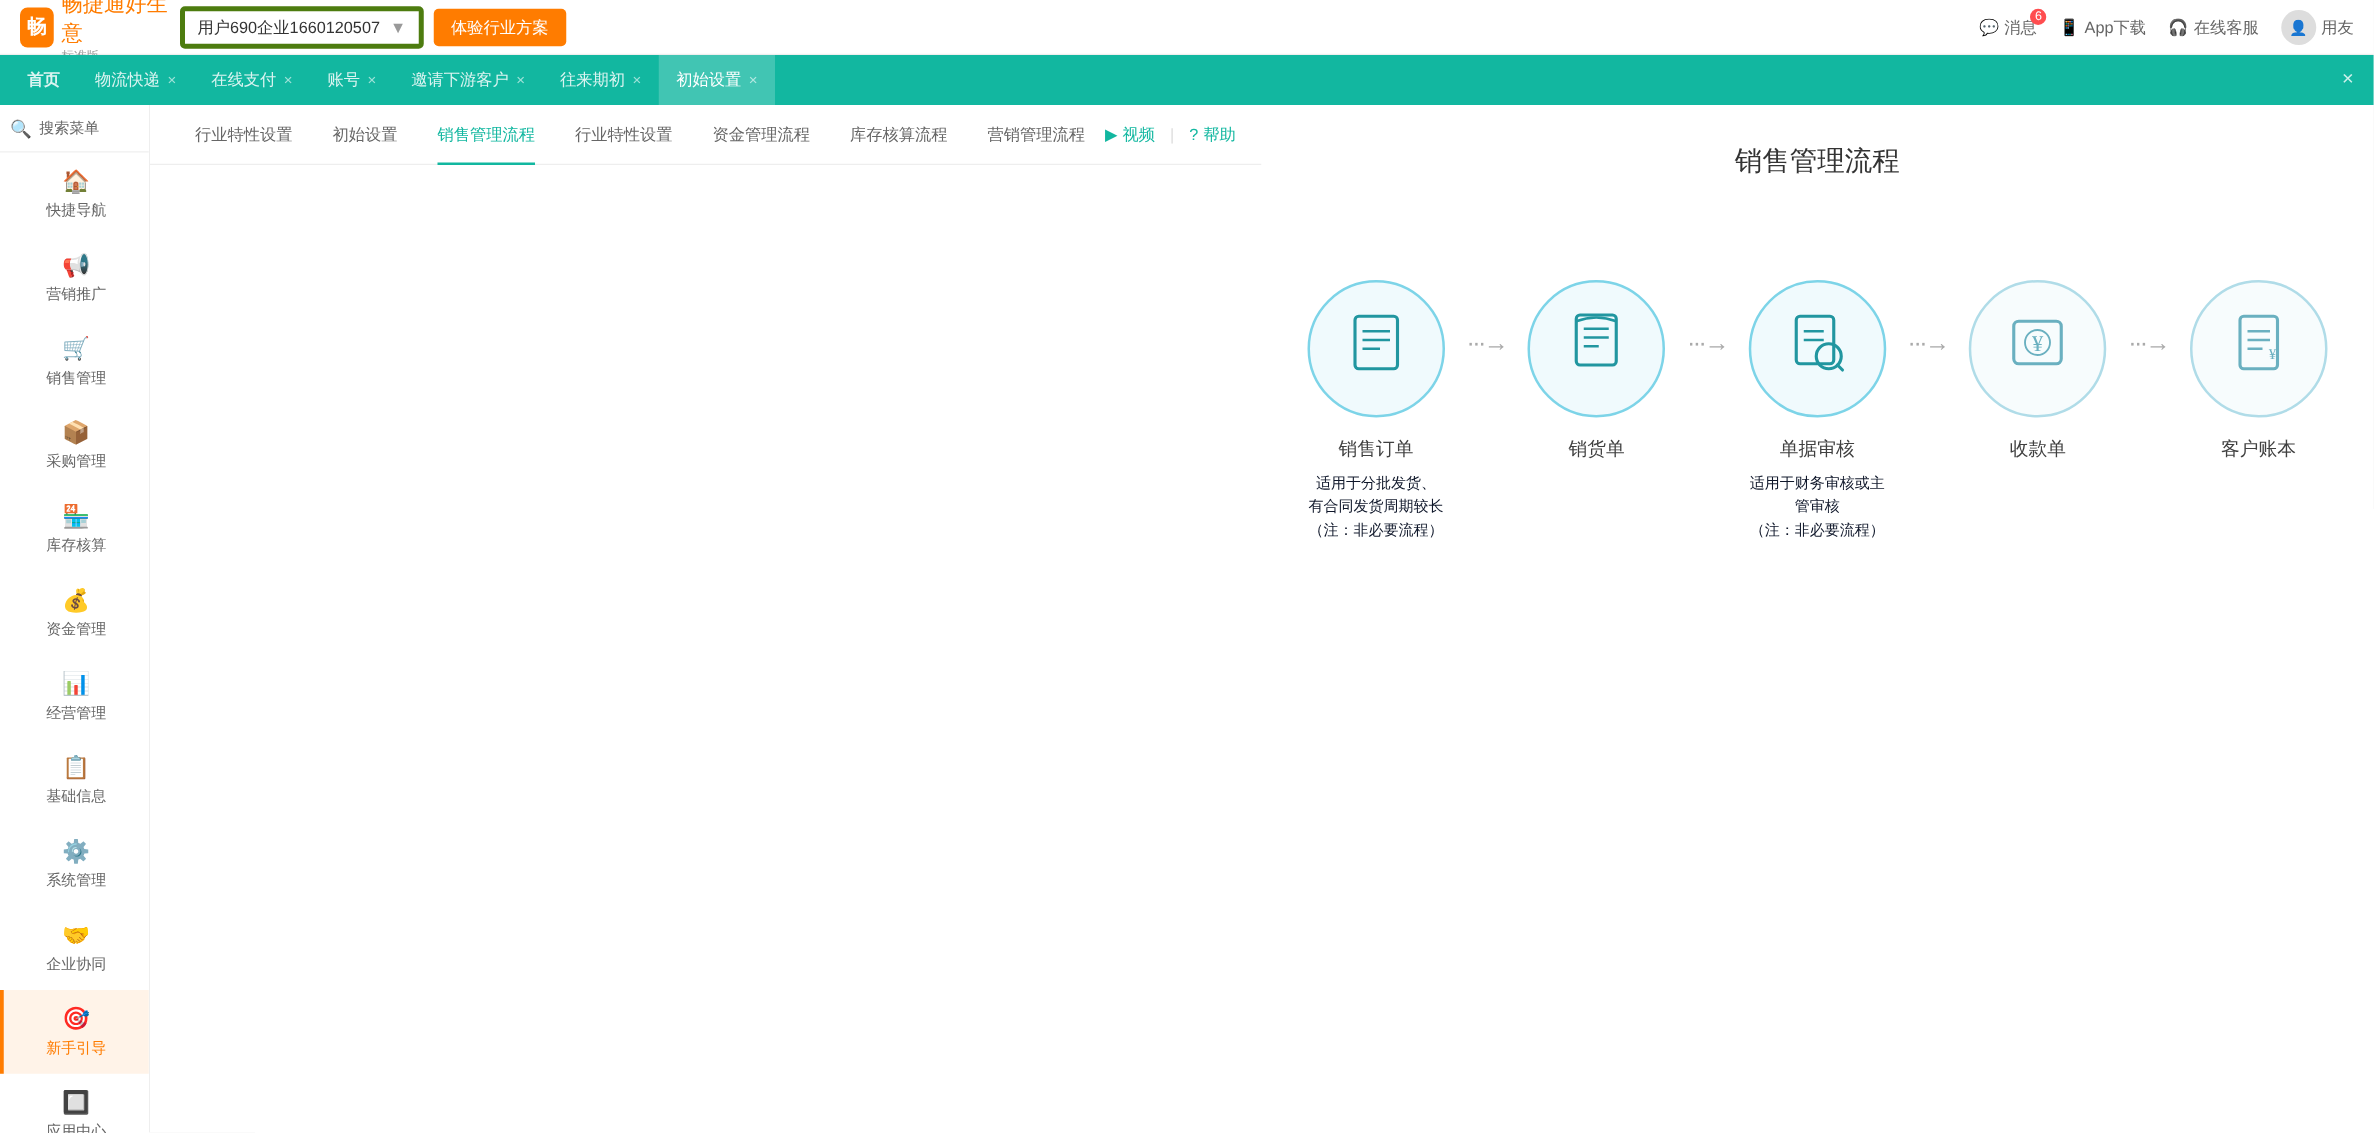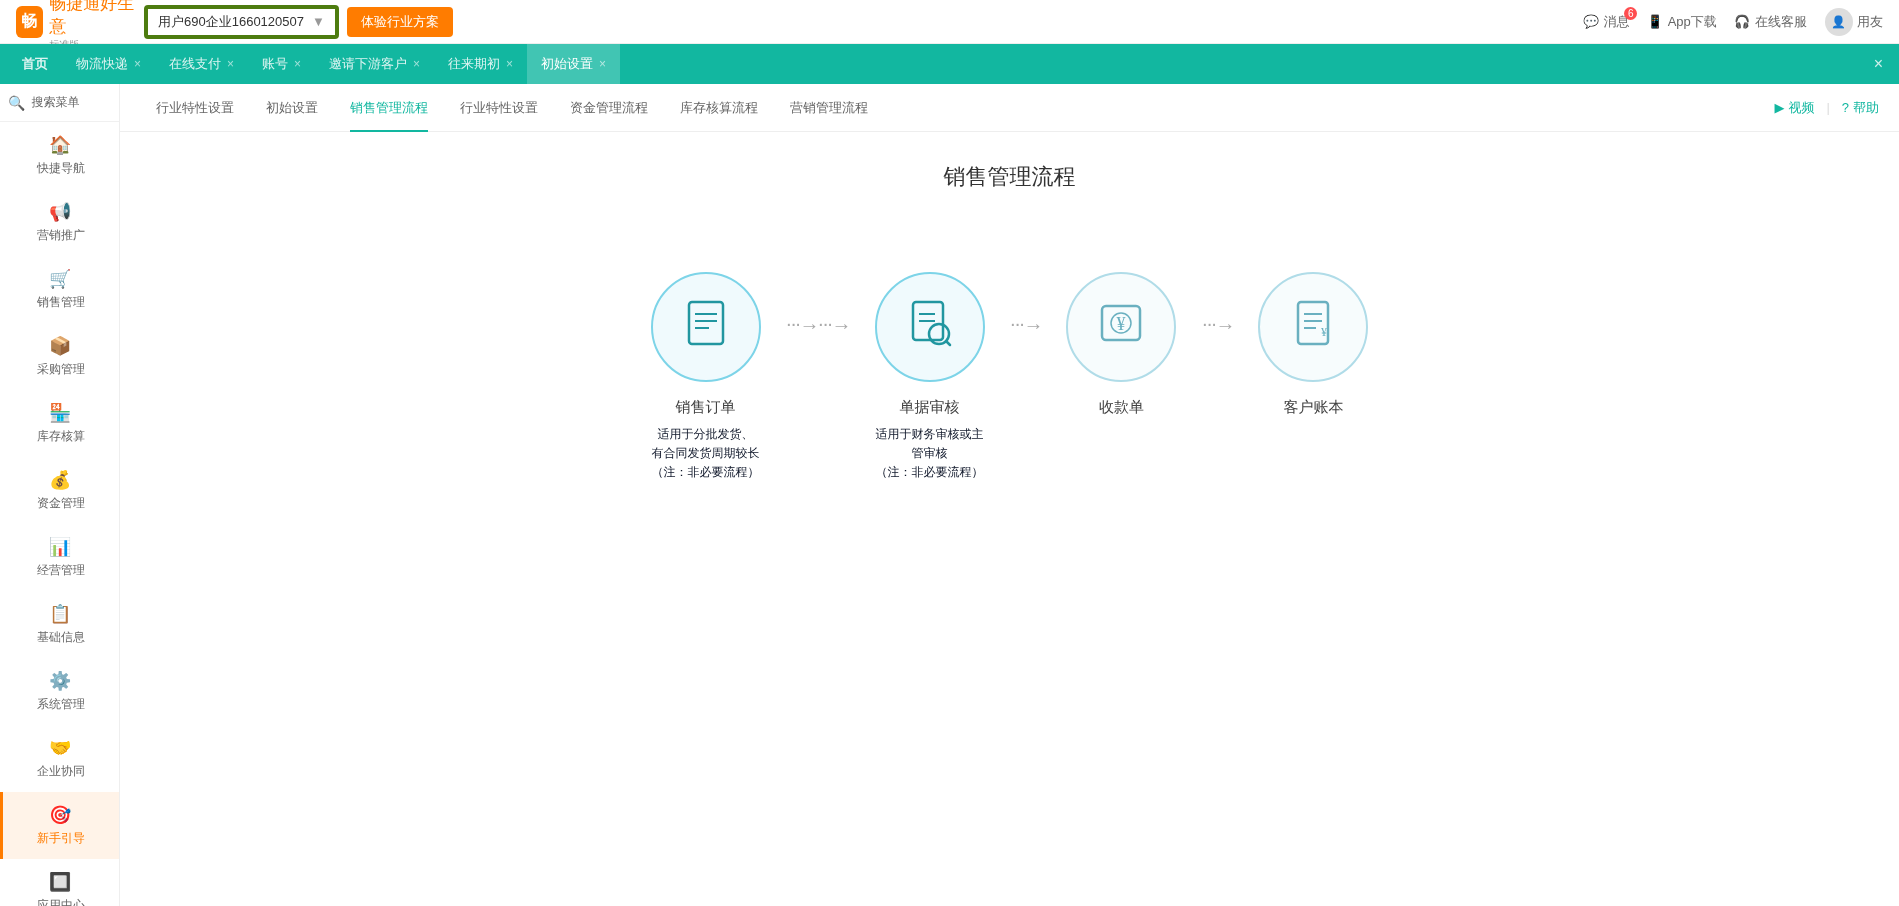--- a/index.html
+++ b/index.html
@@ -58,21 +58,21 @@
     }
     .sidebar-item {
       display: flex; flex-direction: column; align-items: center;
       padding: 12px 4px; cursor: pointer; color: #666; font-size: 12px;
       border-left: 3px solid transparent; gap: 4px;
     }
     .sidebar-item.active { background: #fff3e8; color: #ff7c00; border-left: 3px solid #ff7c00; }
     .sidebar-icon { font-size: 18px; }
 
     
-    .content-area { flex: 1; display: flex; flex-direction: column; overflow: hidden; background: #fff; }
+    .content-area { flex: 1; display: flex; flex-direction: row; overflow: hidden; background: #fff; }
 
     
     .sub-tabs {
       display: flex; align-items: center; border-bottom: 1px solid #eee;
       padding: 0 20px; background: #fff; flex-shrink: 0; height: 48px;
     }
     .sub-tab {
       padding: 0 16px; height: 48px; display: flex; align-items: center;
       cursor: pointer; color: #666; font-size: 13px; position: relative; white-space: nowrap;
     }
@@ -257,20 +257,35 @@
                 <line x1="14" y1="30" x2="28" y2="30" stroke="#2196a0" stroke-width="2"></line>
               </svg>
             </span>
           </div>
           <div class="flow-step-name">销售订单</div>
           <div class="flow-step-desc">适用于分批发货、<br>有合同发货周期较长<br>（注：非必要流程）</div>
         </div>
 
         <div class="flow-arrow">···→</div>
 
+        <div class="flow-step">
+          <div class="flow-circle">
+            <span class="flow-circle-inner">
+              <svg width="50" height="50" viewBox="0 0 50 50" fill="none">
+                <rect x="9" y="3" width="32" height="40" rx="3" stroke="#2196a0" stroke-width="2.5" fill="none"></rect>
+                <line x1="15" y1="14" x2="35" y2="14" stroke="#2196a0" stroke-width="2"></line>
+                <line x1="15" y1="21" x2="35" y2="21" stroke="#2196a0" stroke-width="2"></line>
+                <line x1="15" y1="28" x2="27" y2="28" stroke="#2196a0" stroke-width="2"></line>
+                <path d="M9 8 Q25 2 41 8" stroke="#2196a0" stroke-width="2" fill="none"></path>
+              </svg>
+            </span>
+          </div>
+          <div class="flow-step-name">销货单</div>
+          <div class="flow-step-desc"></div>
+        </div>
 
         <div class="flow-arrow">···→</div>
 
         <div class="flow-step">
           <div class="flow-circle">
             <span class="flow-circle-inner">
               <svg width="50" height="50" viewBox="0 0 50 50" fill="none">
                 <rect x="8" y="4" width="30" height="38" rx="3" stroke="#2196a0" stroke-width="2.5" fill="none"></rect>
                 <circle cx="34" cy="36" r="10" stroke="#2196a0" stroke-width="2.5" fill="none"></circle>
                 <line x1="41" y1="43" x2="45" y2="47" stroke="#2196a0" stroke-width="2.5" stroke-linecap="round"></line>

